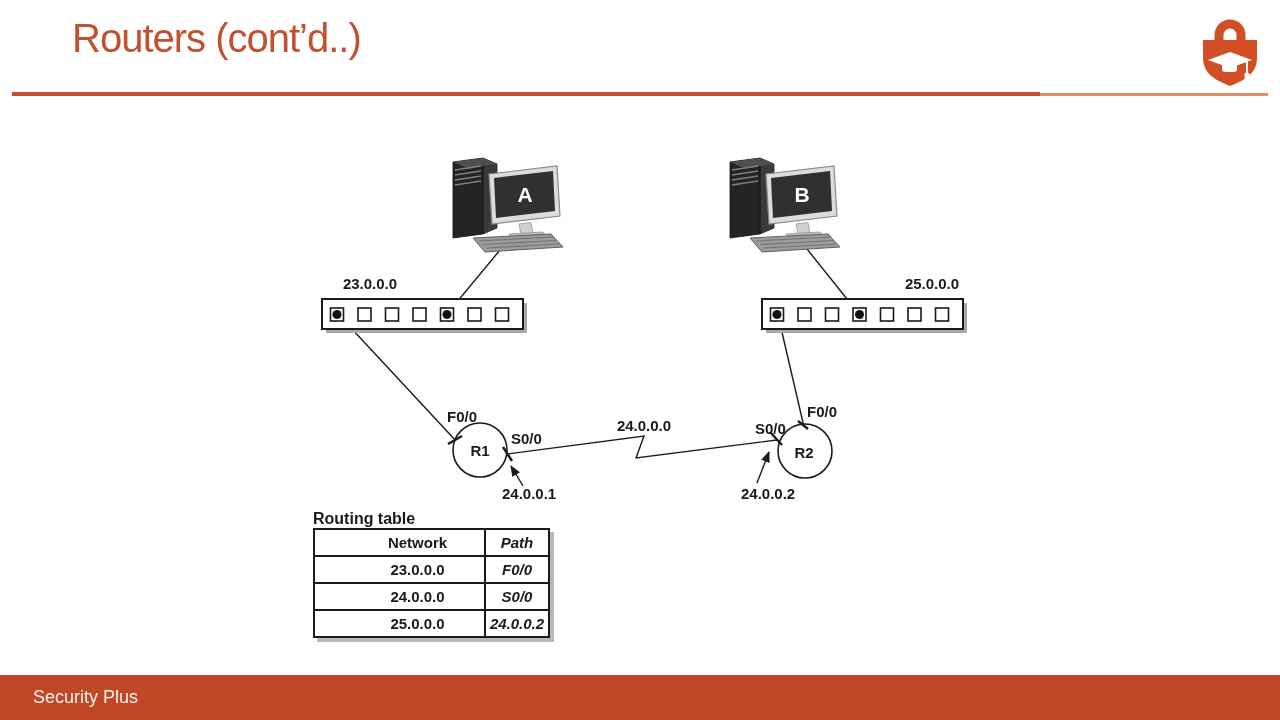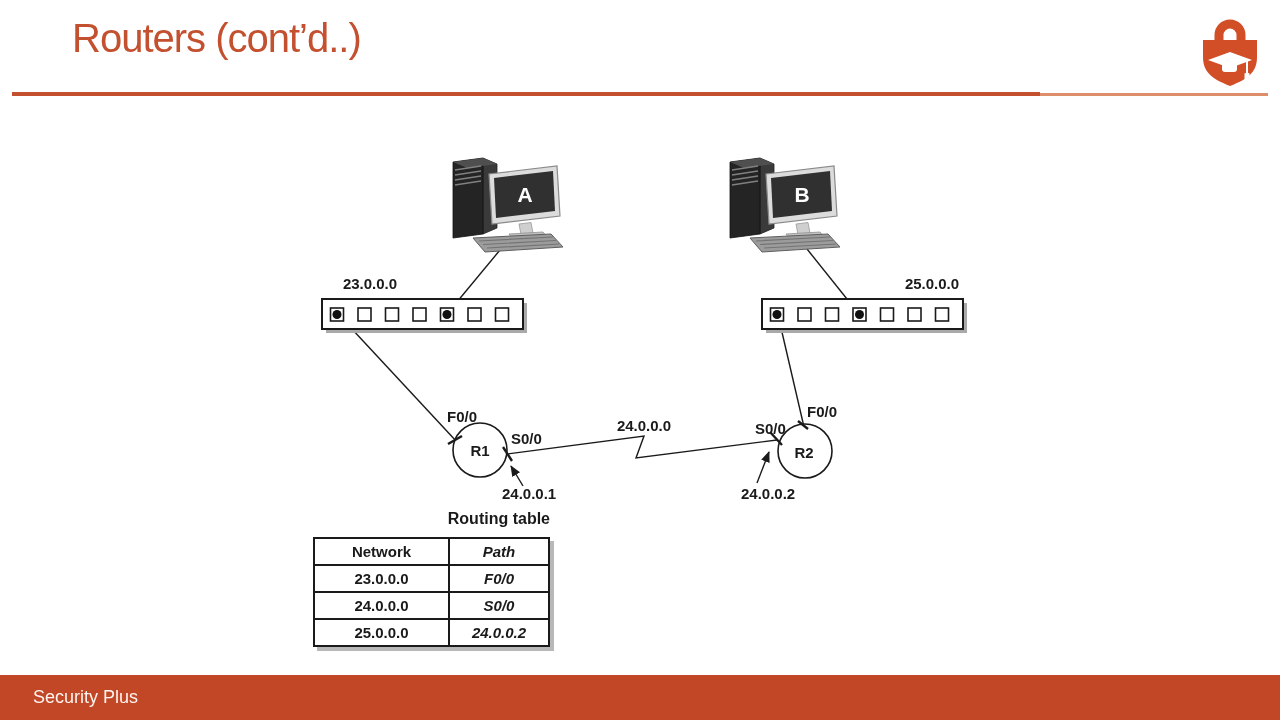--- a/index.html
+++ b/index.html
@@ -9,23 +9,23 @@
          color:#C3502F;letter-spacing:-1px;}
   .rule-main{position:absolute;left:12px;top:92px;width:1028px;height:4px;background:#C3502F;}
   .rule-light{position:absolute;left:1040px;top:93px;width:228px;height:3px;background:#DE8E6B;}
   .logo-svg{position:absolute;left:1200px;top:10px;width:60px;height:80px;}
   .diagram-svg{position:absolute;left:0;top:0;width:1280px;height:720px;}
   .dlabel{font-family:"Liberation Sans",sans-serif;font-size:15px;font-weight:700;fill:#1a1a1a;}
   .rname{font-family:"Liberation Sans",sans-serif;font-size:15px;font-weight:700;fill:#1a1a1a;}
   .screen-letter{font-family:"Liberation Sans",sans-serif;font-size:21px;font-weight:700;fill:#ffffff;}
   .ink{stroke:#1a1a1a;}
   .rt-wrap{position:absolute;left:313px;top:510px;width:237px;}
-  .rt-title{text-align:right;font-size:16px;font-weight:700;color:#1a1a1a;margin-bottom:9px;}
+  .rt-title{text-align:left;font-size:16px;font-weight:700;color:#1a1a1a;}
   .rt-table{border:2px solid #1a1a1a;background:#fff;box-shadow:4px 4px 0 #b8b8b8;}
-  .rt-row{display:flex;height:25px;}
+  .rt-row{display:flex;height:25px;padding-left:36px;}
   .rt-row + .rt-row{border-top:2px solid #1a1a1a;}
   .rt-cell{display:flex;align-items:center;justify-content:center;font-size:15px;font-weight:700;color:#1a1a1a;}
   .rt-net{width:133px;border-right:2px solid #1a1a1a;}
   .rt-path{flex:1;font-style:italic;}
   .footer-bar{position:absolute;left:0;top:675px;width:1280px;height:57px;background:#C14726;}
   .footer-text{position:absolute;left:33px;top:0;line-height:45px;font-size:18px;color:#FDF4EF;}
 </style>
 </head>
 <body>
 

